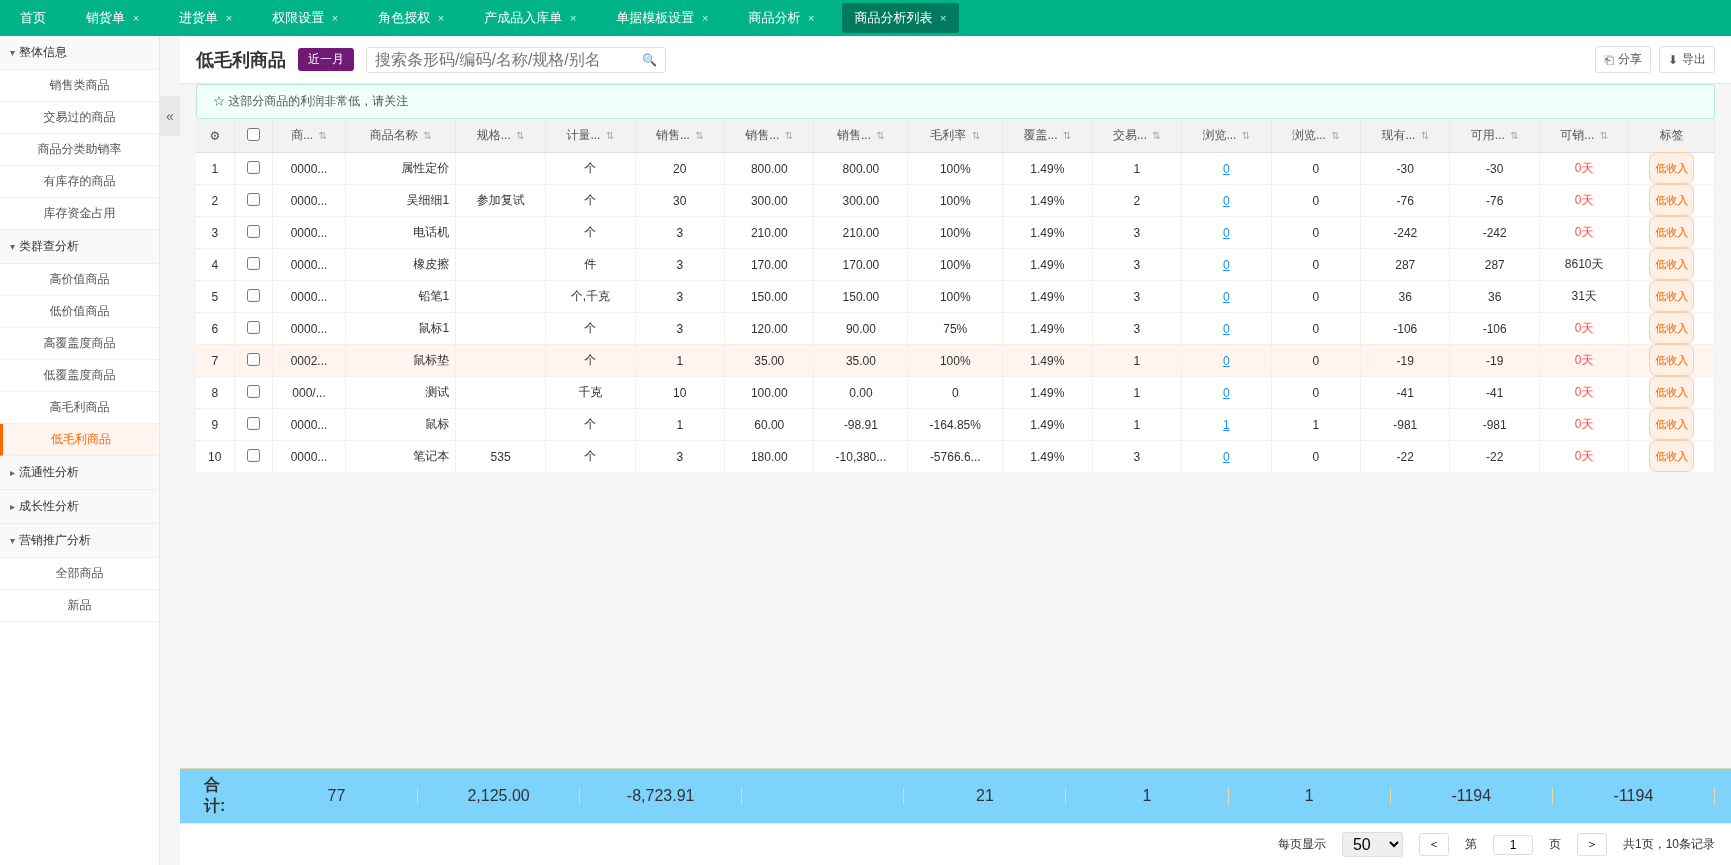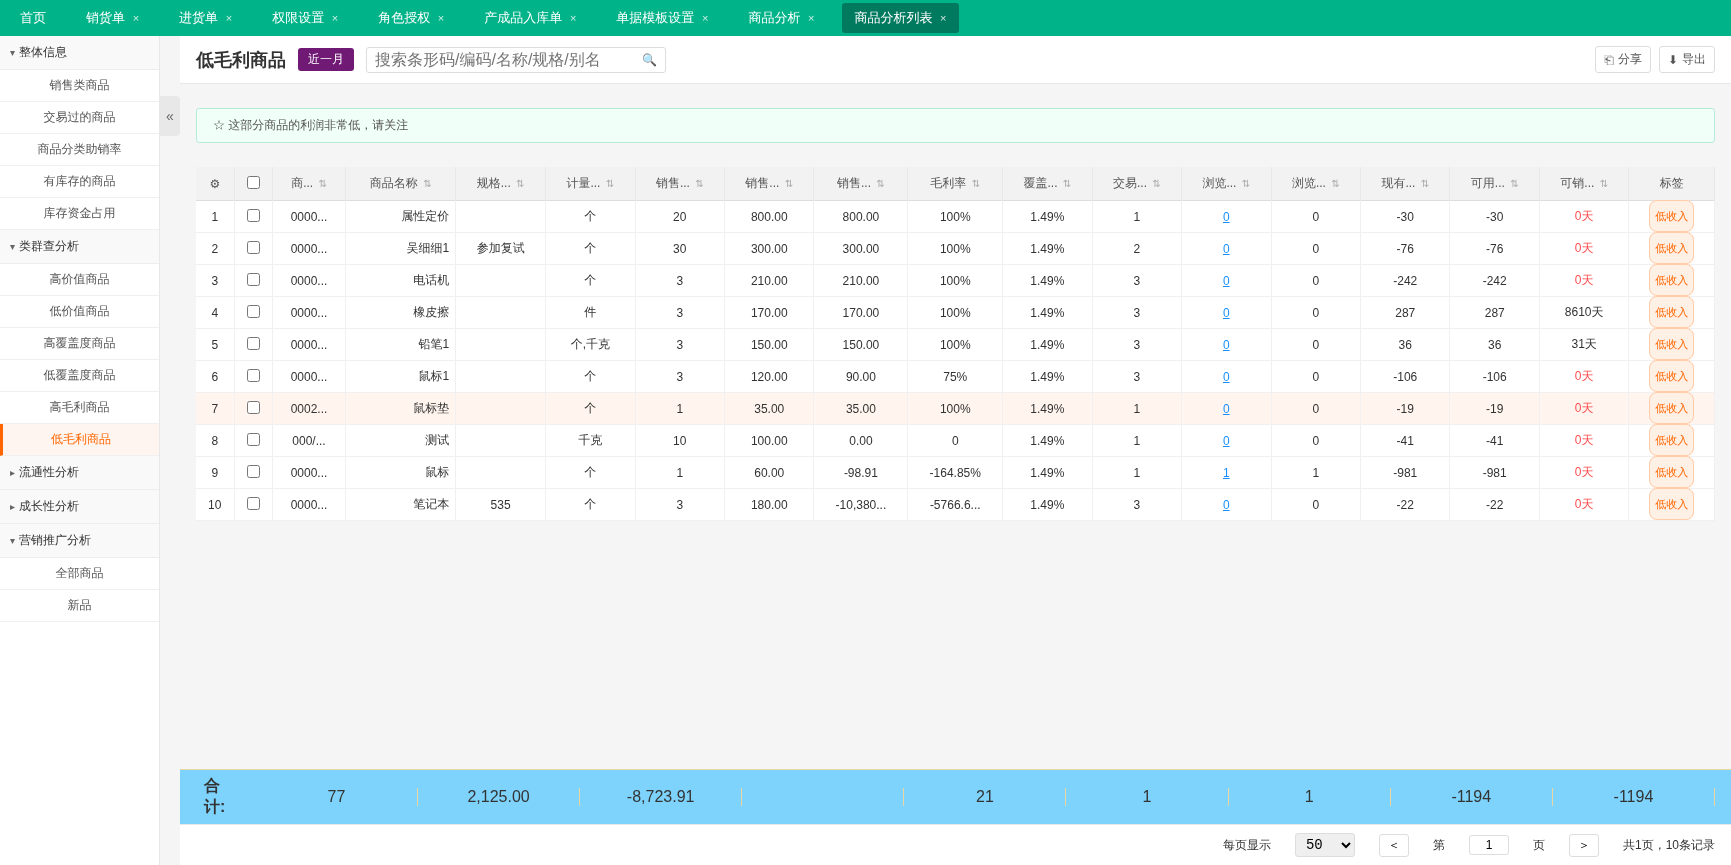--- a/index.html
+++ b/index.html
@@ -110,21 +110,21 @@
       border: 1px solid #ddd;
       border-radius: 3px;
       background: #fff;
     }
 
     
     .alert-banner {
       background: #f0fff8;
       border: 1px solid #b7ebd9;
       padding: 8px 16px;
-      margin: 24px 16px;
+      margin: 0 16px;
       border-radius: 3px;
       font-size: 12px;
       color: #555;
       display: flex;
       align-items: center;
       gap: 6px;
     }
 
     
     .table-container {
@@ -186,29 +186,28 @@
     .footer-label { font-weight: bold; margin-right: 16px; padding-left: 8px; }
 
     
     .pagination-bar {
       background: #fff;
       border-top: 1px solid #e8e8e8;
       padding: 8px 16px;
       display: flex;
       align-items: center;
       justify-content: flex-end;
-      gap: 24px;
+      gap: 16px;
       font-size: 12px;
     }
     .pagination-bar select {
       border: 1px solid #ddd;
       border-radius: 3px;
       padding: 2px 6px;
-      font-size: 14px;
-      font-family: Liberation Mono, monospace;
+      font-size: 16px;
     }
     .page-btn {
       border: 1px solid #ddd;
       background: #fff;
       padding: 2px 8px;
       border-radius: 3px;
       cursor: pointer;
       font-size: 12px;
     }
     .page-input {

